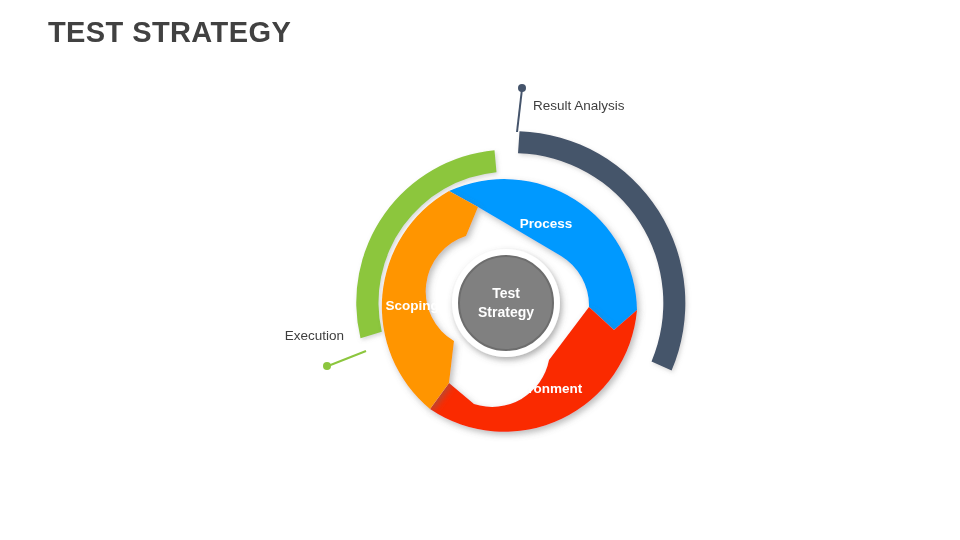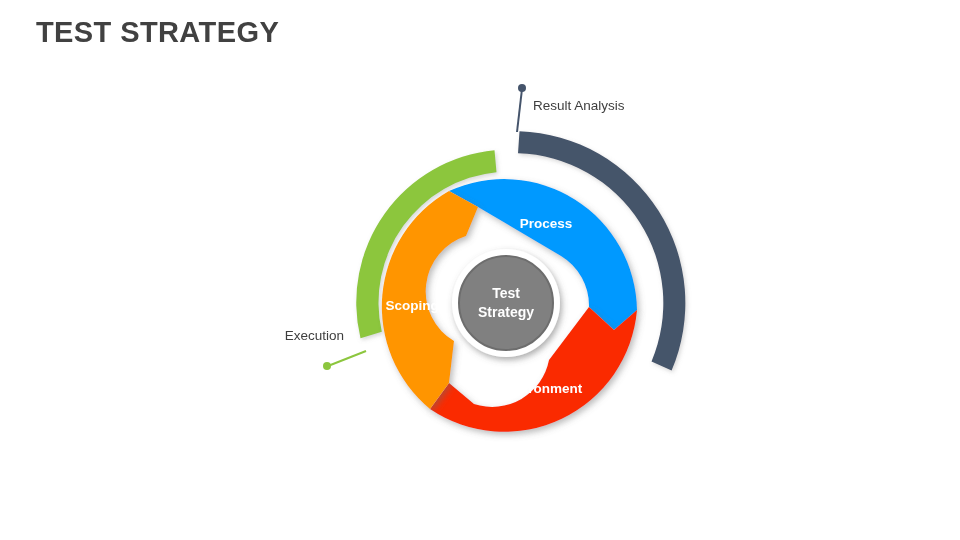--- a/index.html
+++ b/index.html
@@ -57,21 +57,21 @@
     font-family: "Liberation Sans", sans-serif;
     font-size: 13.5px;
     fill: #3e3e3e;
   }
 </style>
 </head>
 <body>
 
 <div id="slide">
 
-  <div id="page-title" style="color: rgb(65, 65, 65);">TEST STRATEGY</div>
+  <div id="page-title" style="color: rgb(65, 65, 65); margin-left: 12px;">TEST STRATEGY</div>
 
   <svg id="diagram" viewBox="0 0 960 540">
     <defs>
       <filter id="softShadow" x="-30%" y="-30%" width="170%" height="170%">
         <feDropShadow dx="2.5" dy="3" stdDeviation="3" flood-color="#6b6b6b" flood-opacity="0.45"></feDropShadow>
       </filter>
       <filter id="arcShadow" x="-30%" y="-30%" width="170%" height="170%">
         <feDropShadow dx="1.5" dy="2" stdDeviation="2" flood-color="#8a8a8a" flood-opacity="0.35"></feDropShadow>
       </filter>
       <filter id="hubShadow" x="-40%" y="-40%" width="180%" height="180%">

